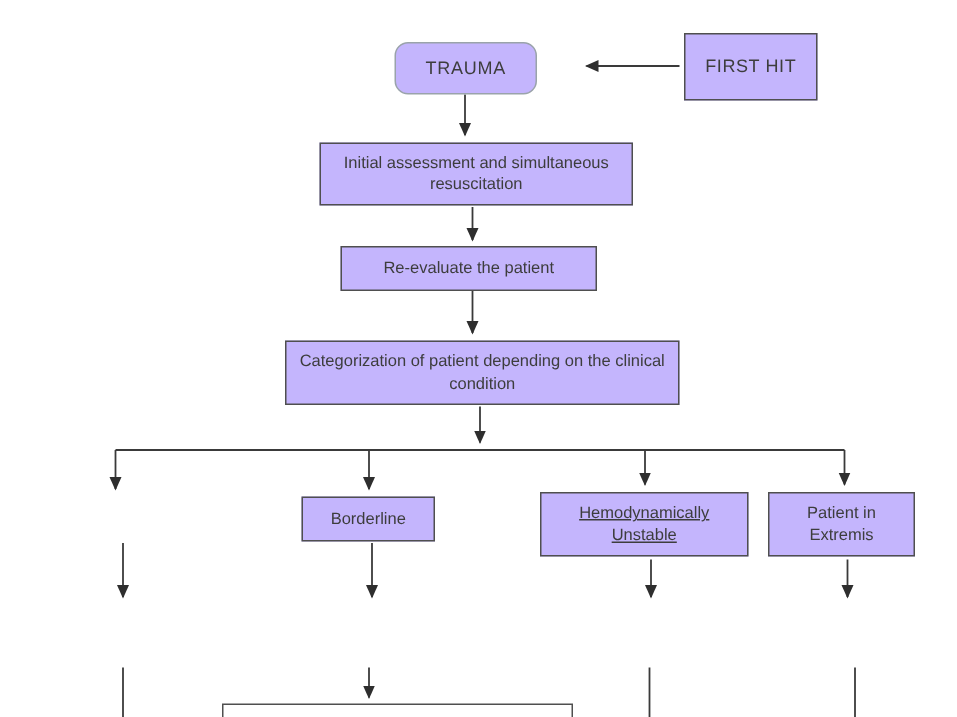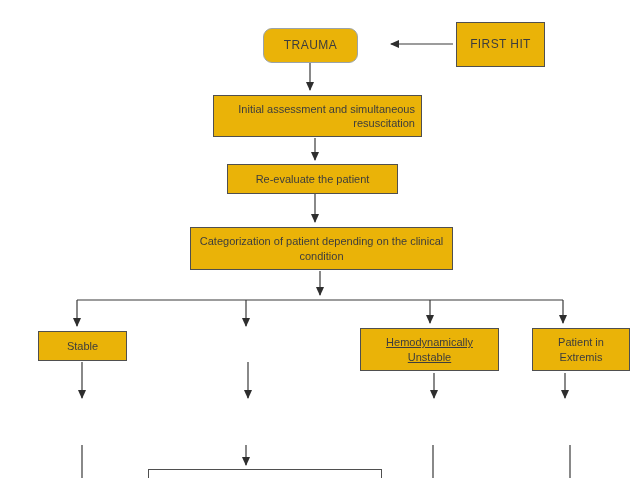--- a/index.html
+++ b/index.html
@@ -15,21 +15,21 @@
     width:638px;height:478px;
     background:var(--bg);
     overflow:hidden;
     font-family:"Liberation Sans", sans-serif;
     color:var(--text);
   }
   .node{
     position:absolute;
     box-sizing:border-box;
     border:1px solid var(--border);
-    background:#eab308;
+    background:#c4b5fd;
     display:flex;align-items:center;justify-content:center;
     text-align:center;
     font-size:11px;line-height:1.3;
     padding:2px 6px;
     color:var(--text);
   }
   .node.rounded{
     border:1.4px solid var(--trauma-border);
     border-radius:9px;
     font-size:12px;
@@ -80,29 +80,29 @@
     <line x1="82" y1="445" x2="82" y2="479"></line>
     <line x1="246" y1="445" x2="246" y2="465" marker-end="url(#arr)"></line>
     <line x1="433" y1="445" x2="433" y2="479"></line>
     <line x1="570" y1="445" x2="570" y2="479"></line>
   </svg>
 
   <div class="node rounded" style="left:263px;top:28px;width:95px;height:35px;">TRAUMA</div>
 
   <div class="node heavy" style="left:456px;top:22px;width:89px;height:45px;">FIRST HIT</div>
 
-  <div class="node" style="left:213px;top:95px;width:209px;height:42px;text-align:right;">Initial assessment and simultaneous resuscitation</div>
+  <div class="node" style="left:213px;top:95px;width:209px;height:42px;">Initial assessment and simultaneous resuscitation</div>
 
   <div class="node" style="left:190px;top:227px;width:263px;height:43px;">Categorization of patient depending on the clinical condition</div>
 
   <div class="node" style="left:227px;top:164px;width:171px;height:30px;">Re-evaluate the patient</div>
 
-  <div class="node" style="left:38px;top:331px;width:89px;height:30px;">Stable</div>
 
+  <div class="node" style="left:201px;top:331px;width:89px;height:30px;">Borderline</div>
 
   <div class="node" style="left:360px;top:328px;width:139px;height:43px;text-decoration:underline;">Hemodynamically Unstable</div>
 
-  <div class="node" style="left:512px;top:328px;width:98px;height:43px;margin-left:20px;">Patient in Extremis</div>
+  <div class="node" style="left:512px;top:328px;width:98px;height:43px;">Patient in Extremis</div>
 
 
   <div class="node partial" style="left:148px;top:469px;width:234px;height:20px;"></div>
 
 </main>
 
 </body></html>

